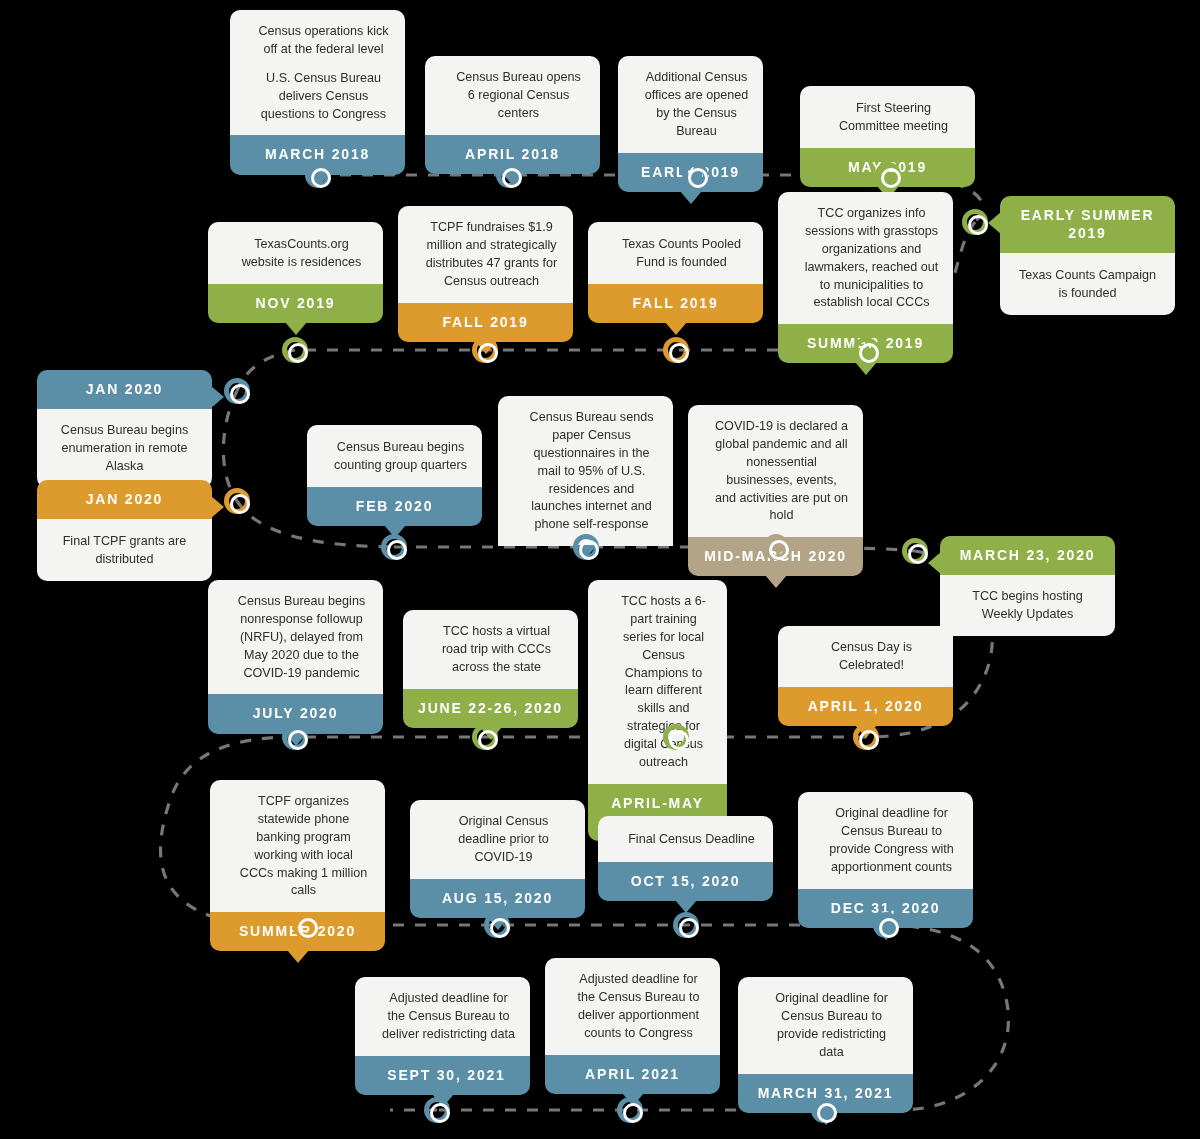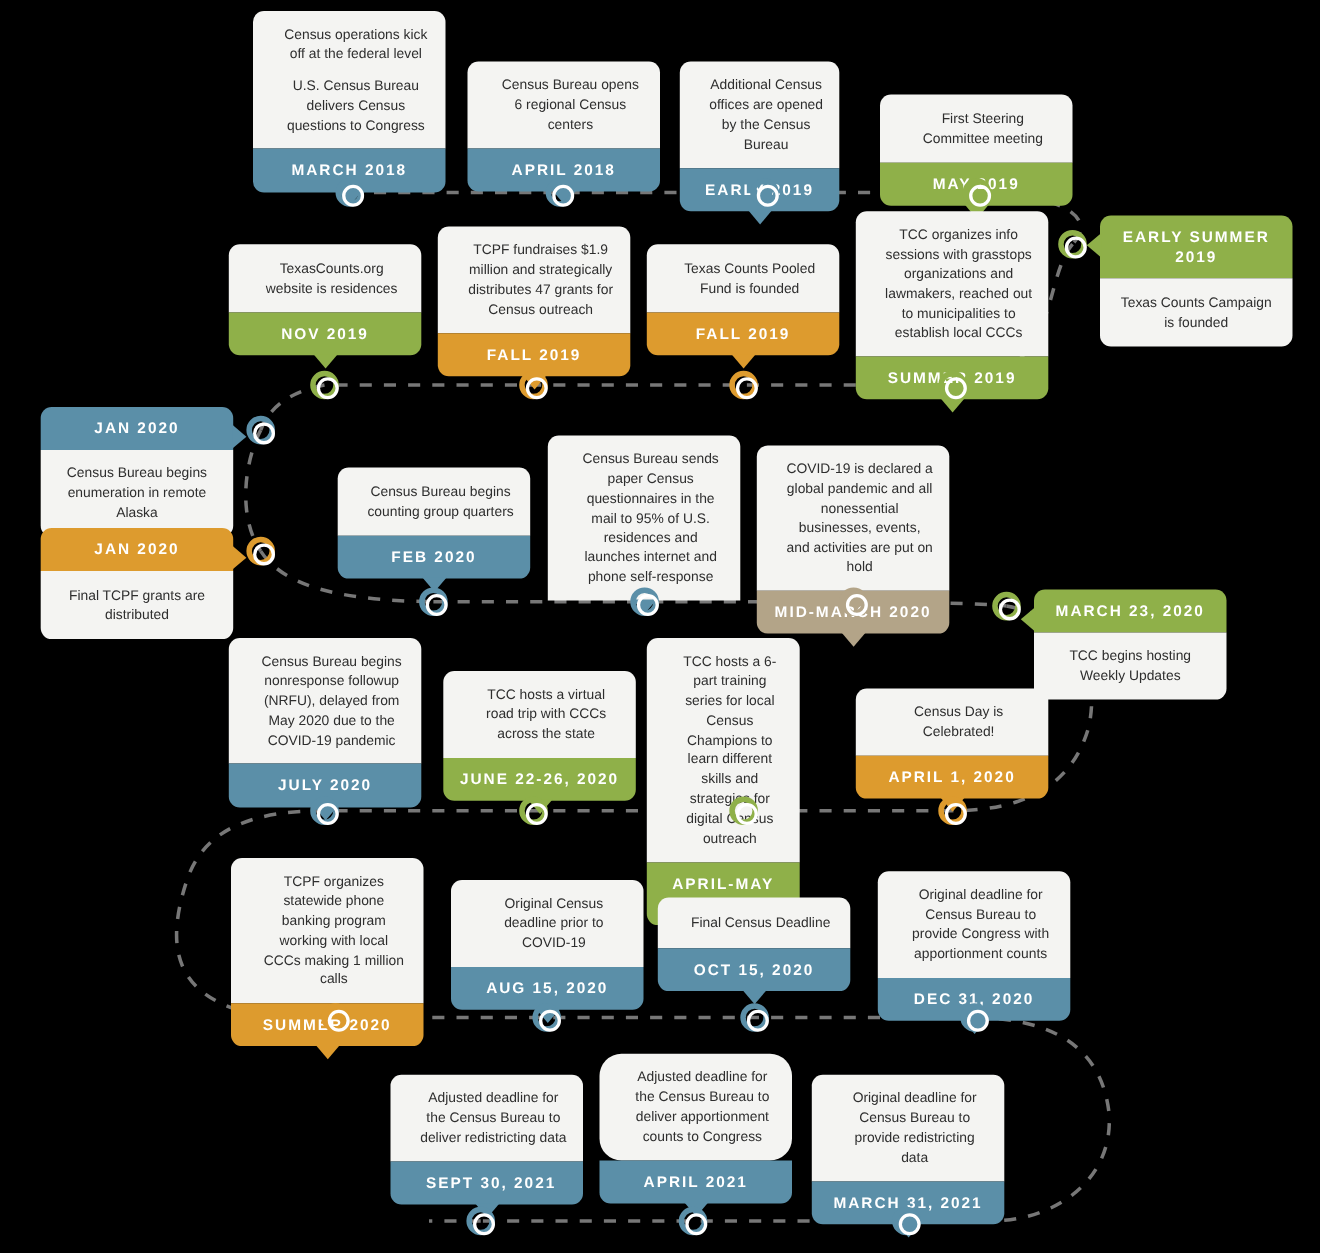--- a/index.html
+++ b/index.html
@@ -303,21 +303,21 @@
         <div class="tail down" style="border-top-color: rgb(91, 143, 168);"></div>
       </div>
       <div class="card down" style="left: 355px; top: 977px; width: 175px;">
         <div class="body" style="min-height: 70px;">
           <p>Adjusted deadline for the Census Bureau to deliver redistricting data</p>
         </div>
         <div class="label" style="background: rgb(91, 143, 168); padding-left: 16px;">SEPT 30, 2021</div>
         <div class="tail down" style="border-top-color: rgb(91, 143, 168);"></div>
       </div>
       <div class="card down" style="left: 545px; top: 958px; width: 175px;">
-        <div class="body" style="min-height: 89px; border-radius: 20px;">
+        <div class="body" style="min-height: 89px;">
           <p>Adjusted deadline for the Census Bureau to deliver apportionment counts to Congress</p>
         </div>
         <div class="label" style="background: rgb(91, 143, 168);">APRIL 2021</div>
         <div class="tail down" style="border-top-color: rgb(91, 143, 168);"></div>
       </div>
       <div class="card down" style="left: 738px; top: 977px; width: 175px;">
         <div class="body" style="min-height: 70px;">
           <p>Original deadline for Census Bureau to provide redistricting data</p>
         </div>
         <div class="label" style="background: rgb(91, 143, 168);">MARCH 31, 2021</div>

